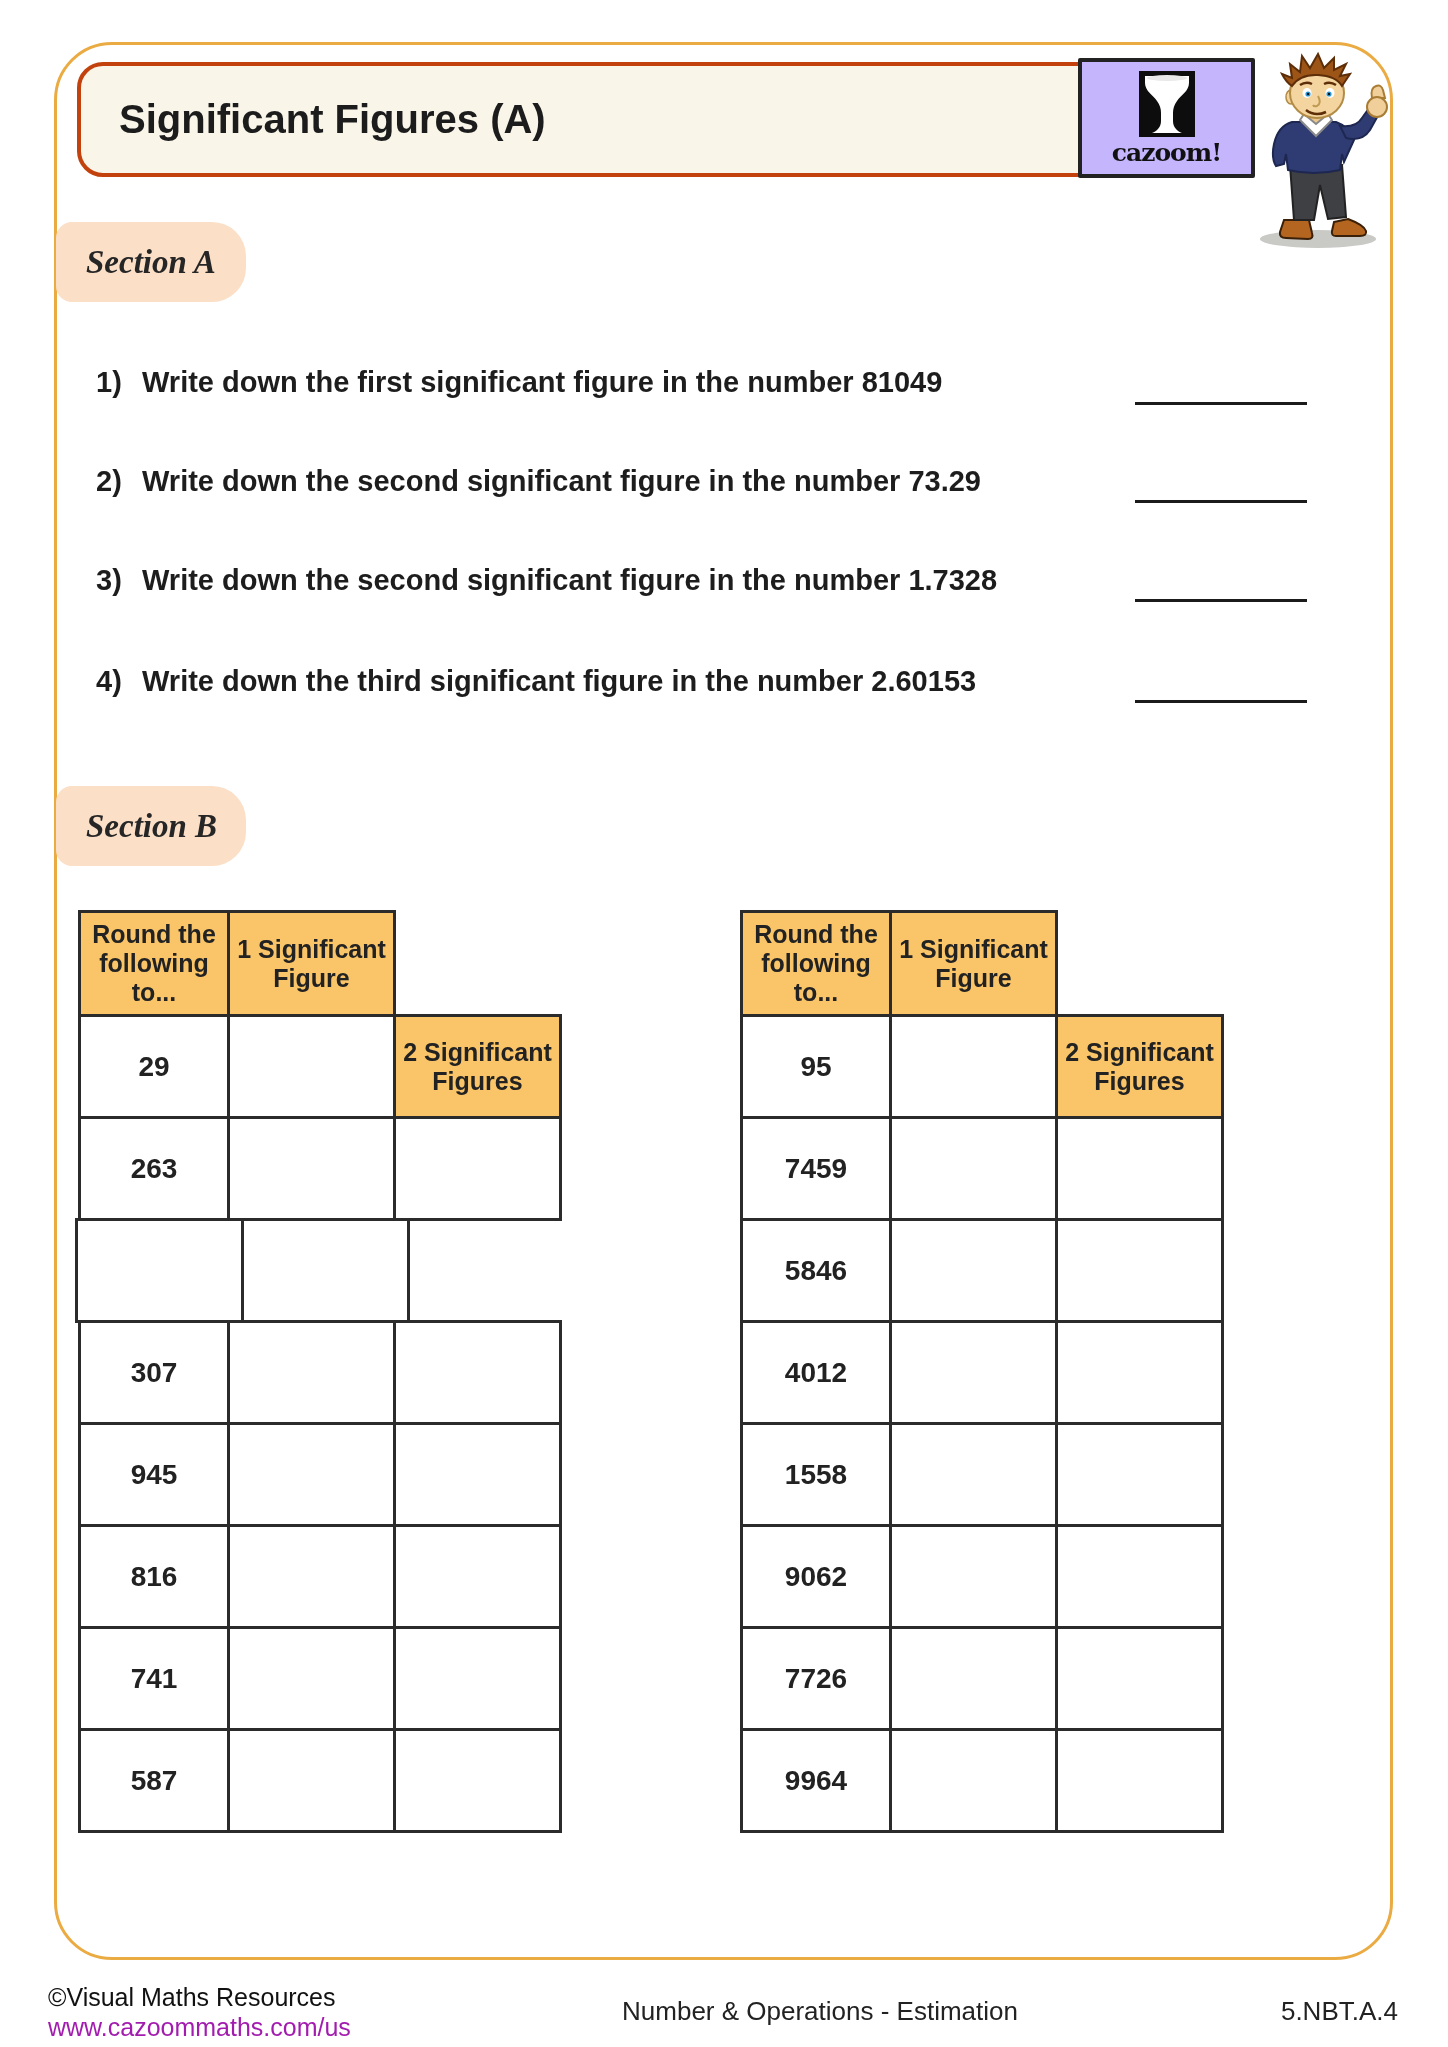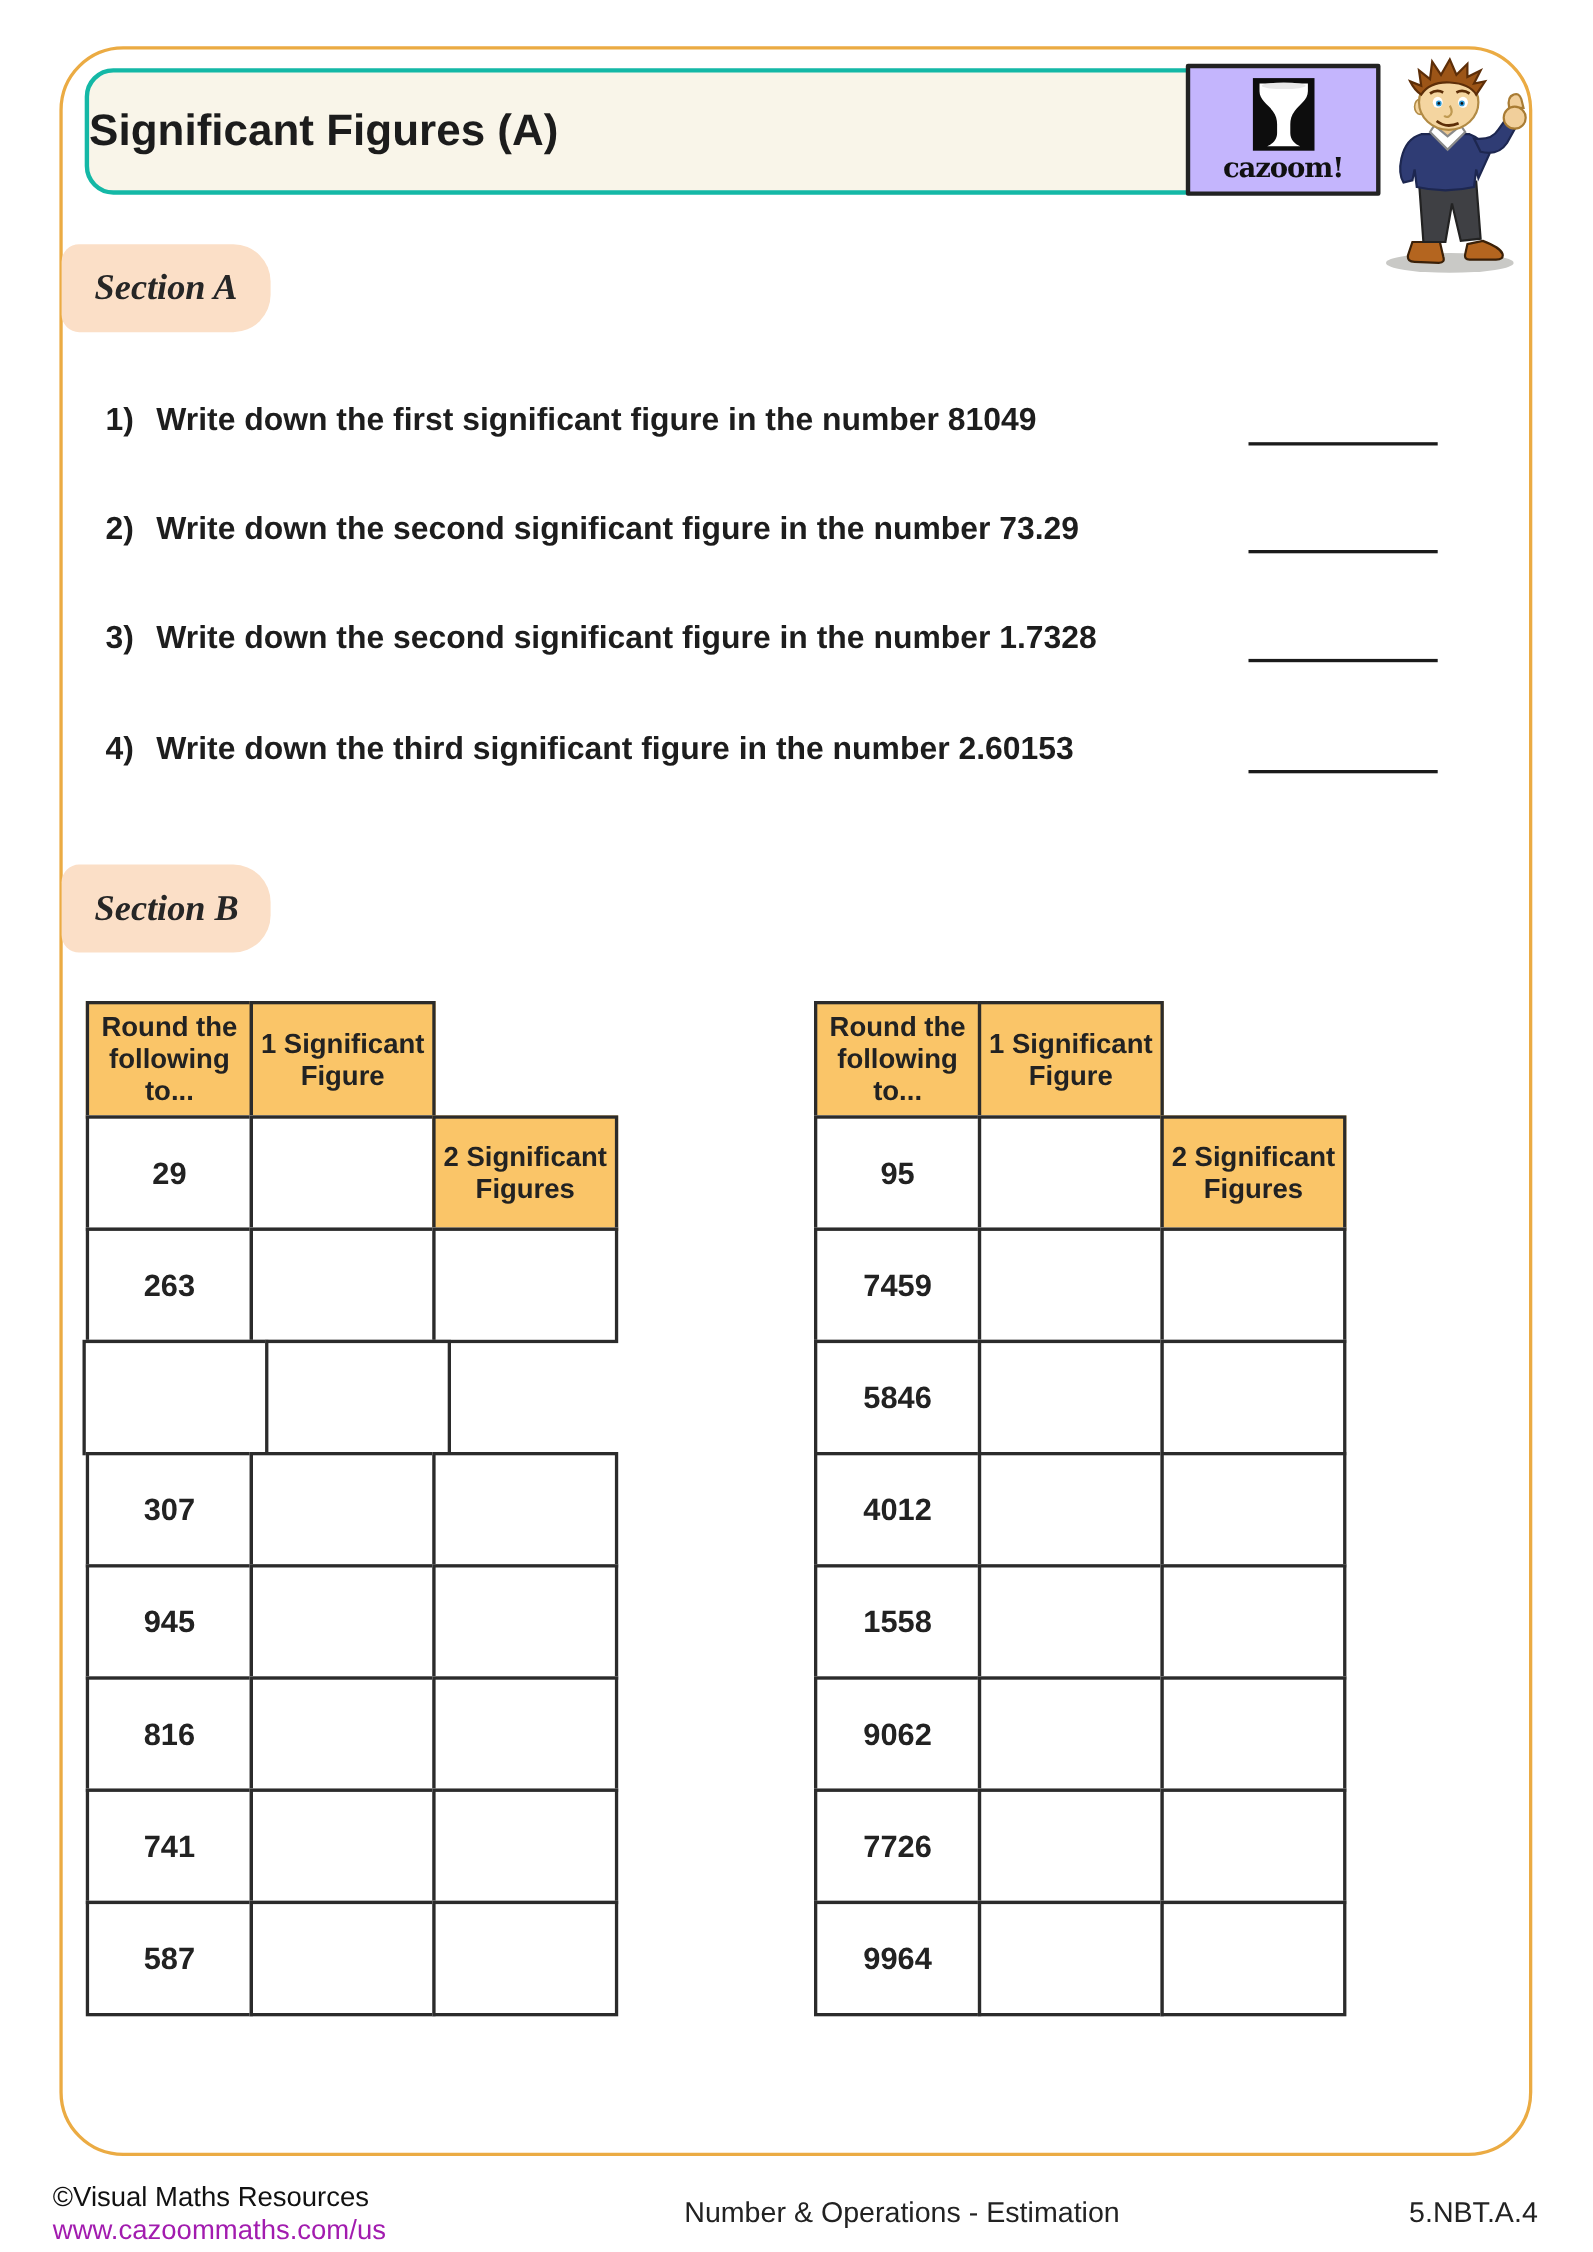--- a/index.html
+++ b/index.html
@@ -2,22 +2,22 @@
 <html><head>
 <meta charset="utf-8">
 <style>
   html,body{margin:0;padding:0;background:#ffffff;}
   .page{position:relative;width:1448px;height:2047px;background:#fff;overflow:hidden;
         font-family:"Liberation Sans",sans-serif;color:#1d1d1d;}
   .gold-frame{position:absolute;left:54px;top:42px;width:1339px;height:1918px;
         border:3px solid #EBAB43;border-radius:58px;box-sizing:border-box;background:#fff;}
   
   .title-box{position:absolute;left:77px;top:62px;width:1146px;height:115px;background:#F9F5E9;
-        border:4px solid #14b8a6;border-radius:26px;box-sizing:border-box;display:flex;align-items:center;
-        z-index:2;}
+        border:4px solid #c2410c;border-radius:26px;box-sizing:border-box;display:flex;align-items:center;
+        padding-left:38px;z-index:2;}
   .title-box h1{margin:0;font-size:40px;font-weight:bold;color:#1c1c1c;}
   .logo-box{position:absolute;left:1078px;top:58px;width:177px;height:120px;background:#c4b5fd;
         border:4px solid #222;border-radius:2px;box-sizing:border-box;z-index:3;
         display:flex;flex-direction:column;align-items:center;padding-top:9px;}
   .logo-square{width:56px;height:66px;background:#0d0d0d;display:flex;align-items:center;justify-content:center;}
   .logo-text{font-family:"DejaVu Serif",serif;font-weight:bold;font-size:25px;letter-spacing:-1px;color:#111;line-height:1;margin-top:3px;}
   .mascot{position:absolute;left:1240px;top:50px;width:160px;height:202px;z-index:4;}
   
   .section-label{position:absolute;left:56px;width:190px;height:80px;background:#FBDFC7;
         border-radius:16px 34px 34px 16px;display:flex;align-items:center;padding-left:30px;

